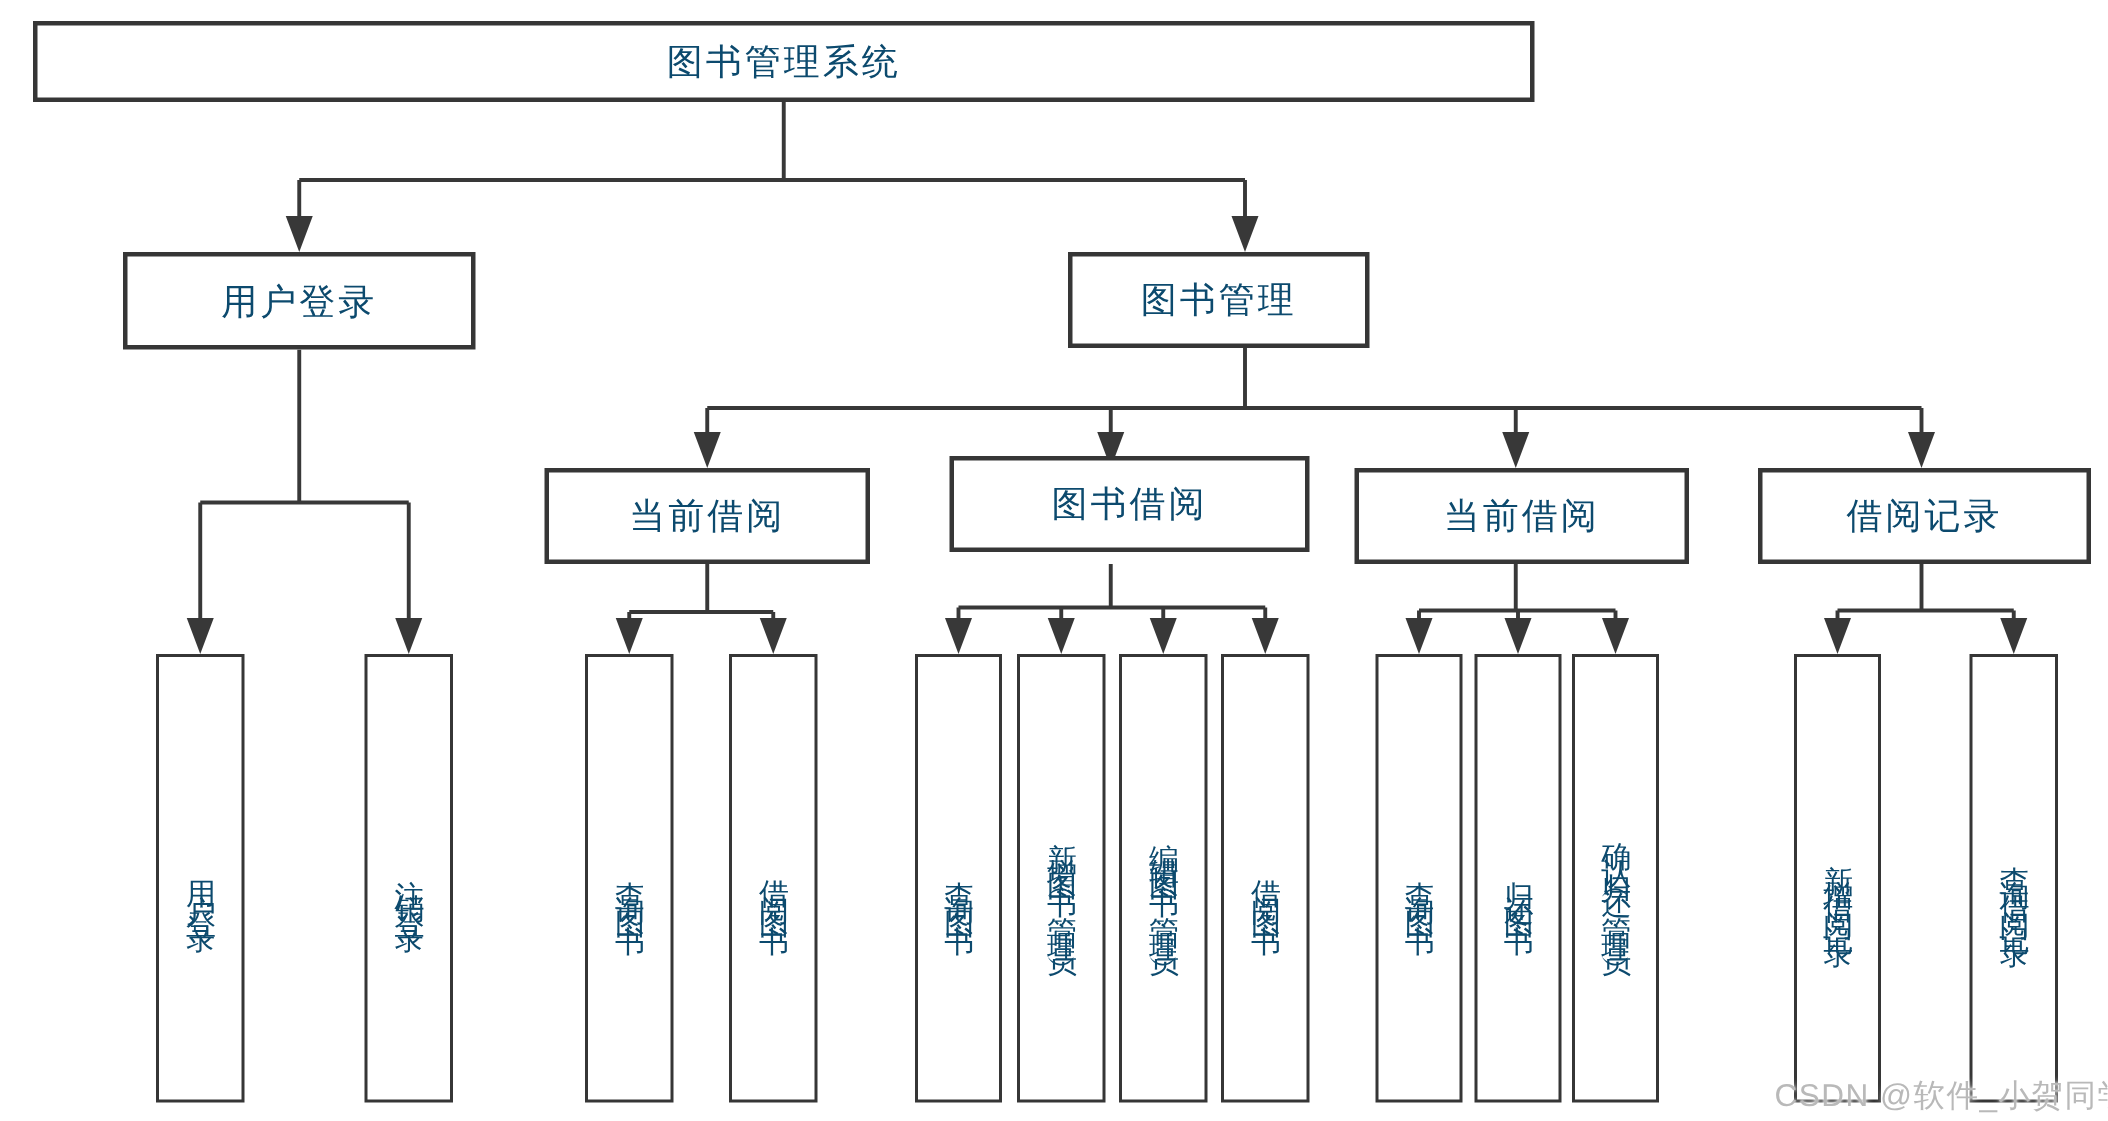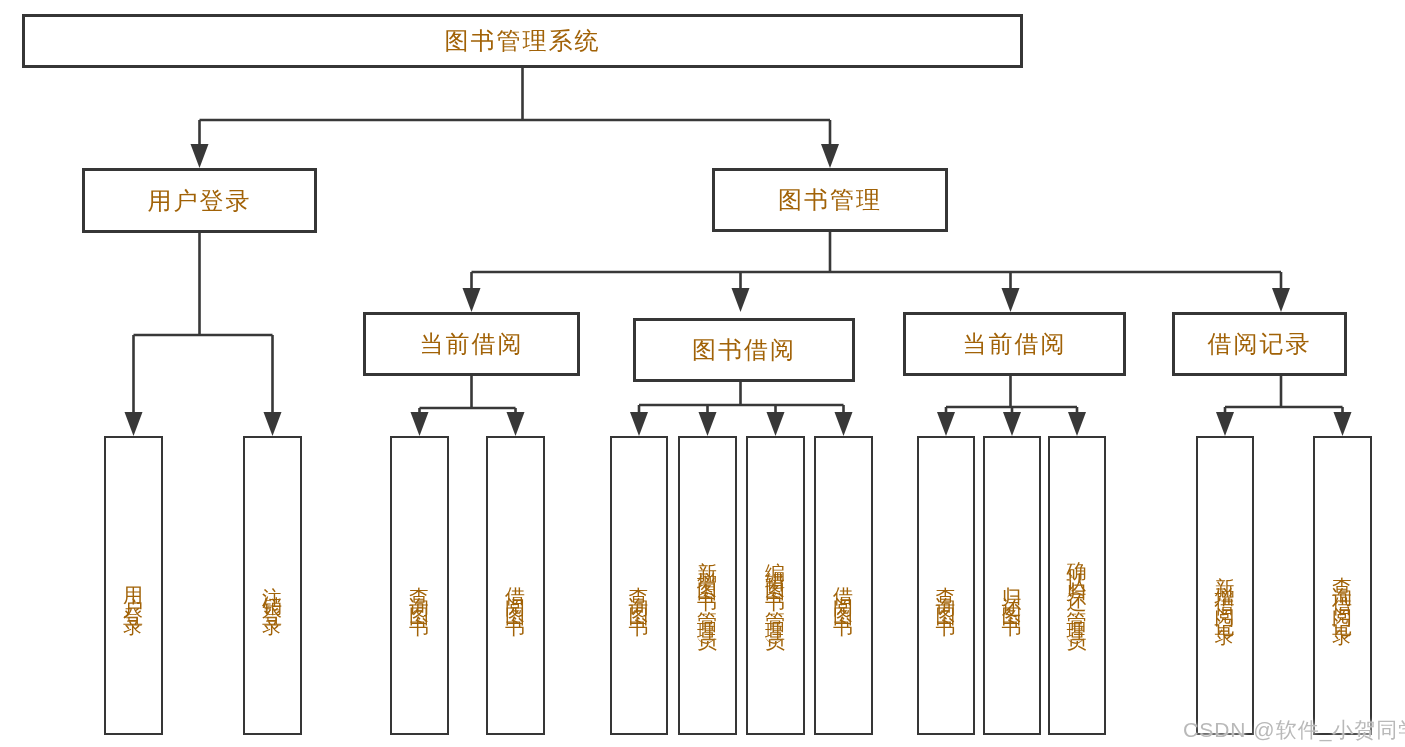--- a/index.html
+++ b/index.html
@@ -11,21 +11,21 @@
     overflow:hidden;
   }
   .stage { position:absolute; left:0; top:0; width:1405px; height:747px; }
   svg.wires { position:absolute; left:0; top:0; z-index:1; }
   .node {
     position:absolute;
     background:#ffffff;
     border:3px solid #363636;
     box-sizing:border-box;
     display:flex; align-items:center; justify-content:center;
-    color:#a16207;
+    color:#0c4a6e;
     z-index:2;
   }
   .node.h span {
     font-size:24px;
     letter-spacing:2px;
     white-space:nowrap;
   }
   .node.v { border-width:2.5px; }
   .node.v span {
     writing-mode:vertical-rl;
@@ -95,34 +95,34 @@
     </g>
   </svg>
 
   <div class="node h" style="left:22px;top:14px;width:1001px;height:54px">
     <span>图书管理系统</span>
   </div>
 
   <div class="node h" style="left:82px;top:168px;width:235px;height:65px">
     <span>用户登录</span>
   </div>
-  <div class="node h" style="left:712px;top:168px;width:236px;height:64px">
+  <div class="node h" style="left:712px;top:168px;width:201px;height:64px">
     <span>图书管理</span>
   </div>
 
   <div class="node h" style="left:363px;top:312px;width:217px;height:64px">
     <span>当前借阅</span>
   </div>
-  <div class="node h" style="left:633px;top:318px;width:222px;height:64px">
+  <div class="node h" style="left:633px;top:304px;width:240px;height:64px">
     <span>图书借阅</span>
   </div>
   <div class="node h" style="left:903px;top:312px;width:223px;height:64px">
     <span>当前借阅</span>
   </div>
-  <div class="node h" style="left:1172px;top:312px;width:175px;height:64px">
+  <div class="node h" style="left:1172px;top:312px;width:222px;height:64px">
     <span>借阅记录</span>
   </div>
 
   <div class="node v" style="left:104px;top:436px;width:59px;height:299px">
     <span>用户登录</span>
   </div>
   <div class="node v" style="left:243px;top:436px;width:59px;height:299px">
     <span>注销登录</span>
   </div>
 

